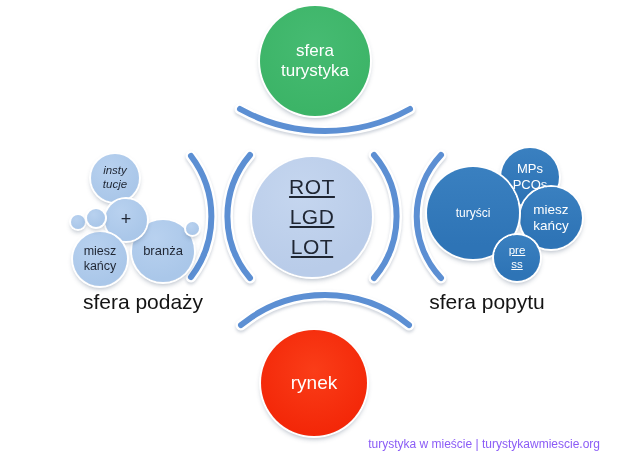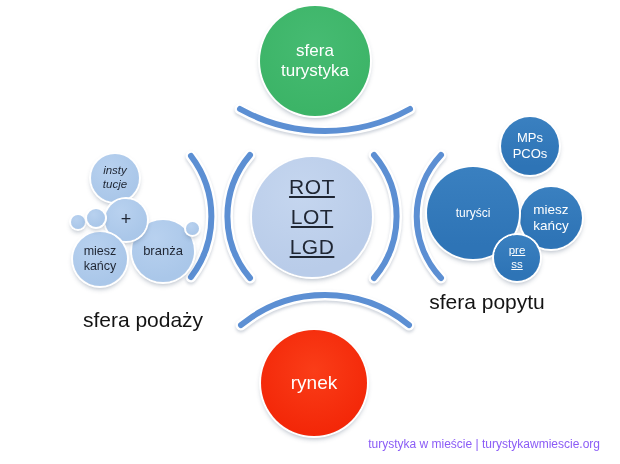--- a/index.html
+++ b/index.html
@@ -29,26 +29,26 @@
   #b-inst{left:91px;top:154px;width:48px;height:48px;font-size:11.5px;font-style:italic;}
   #b-jst{left:141px;top:164px;width:60px;height:60px;font-size:15px;}
   #b-plus{left:105px;top:199px;width:42px;height:42px;font-size:18px;}
   #b-mieszl{left:73px;top:232px;width:54px;height:54px;font-size:12.5px;}
   #b-branza{left:132px;top:220px;width:62px;height:62px;font-size:13px;}
   #dot-a{left:71px;top:215px;width:14px;height:14px;}
   #dot-b{left:87px;top:209px;width:18px;height:18px;}
   #dot-c{left:186px;top:222px;width:13px;height:13px;}
 
   #b-tur{left:427px;top:167px;width:92px;height:92px;font-size:12px;}
-  #b-mps{left:501px;top:117px;width:58px;height:58px;font-size:13px;}
+  #b-mps{left:501px;top:148px;width:58px;height:58px;font-size:13px;}
   #b-mieszr{left:520px;top:187px;width:62px;height:62px;font-size:13.5px;}
   #b-press{left:494px;top:235px;width:46px;height:46px;font-size:11.5px;text-decoration:underline;}
 
   .sphere-label{position:absolute;width:170px;text-align:center;font-size:21px;color:#141414;}
-  #lbl-supply{left:58px;top:290px;margin-top:18px;}
+  #lbl-supply{left:58px;top:290px;}
   #lbl-demand{left:402px;top:290px;}
 
   .footer{position:absolute;right:20px;top:437px;font-size:12px;color:#8b5cf6;}
 </style>
 </head>
 <body>
 
 <div class="stage">
 
   <svg class="arcs" width="620" height="464" viewBox="0 0 620 464">
@@ -111,22 +111,22 @@
     <span class="l">pre</span>
     <span class="l">ss</span>
   </div>
 
   <div class="bub" id="c-public">
     <span class="l">sfera</span>
     <span class="l">turystyka</span>
   </div>
   <div class="bub" id="c-core">
     <span class="l">ROT</span>
+    <span class="l">LGD</span>
     <span class="l">LOT</span>
-    <span class="l">LGD</span>
   </div>
   <div class="bub" id="c-market">
     <span class="l">rynek</span>
   </div>
 
   <div class="sphere-label" id="lbl-supply">sfera podaży</div>
   <div class="sphere-label" id="lbl-demand">sfera popytu</div>
 
   <div class="footer">turystyka w mieście | turystykawmiescie.org</div>
 

